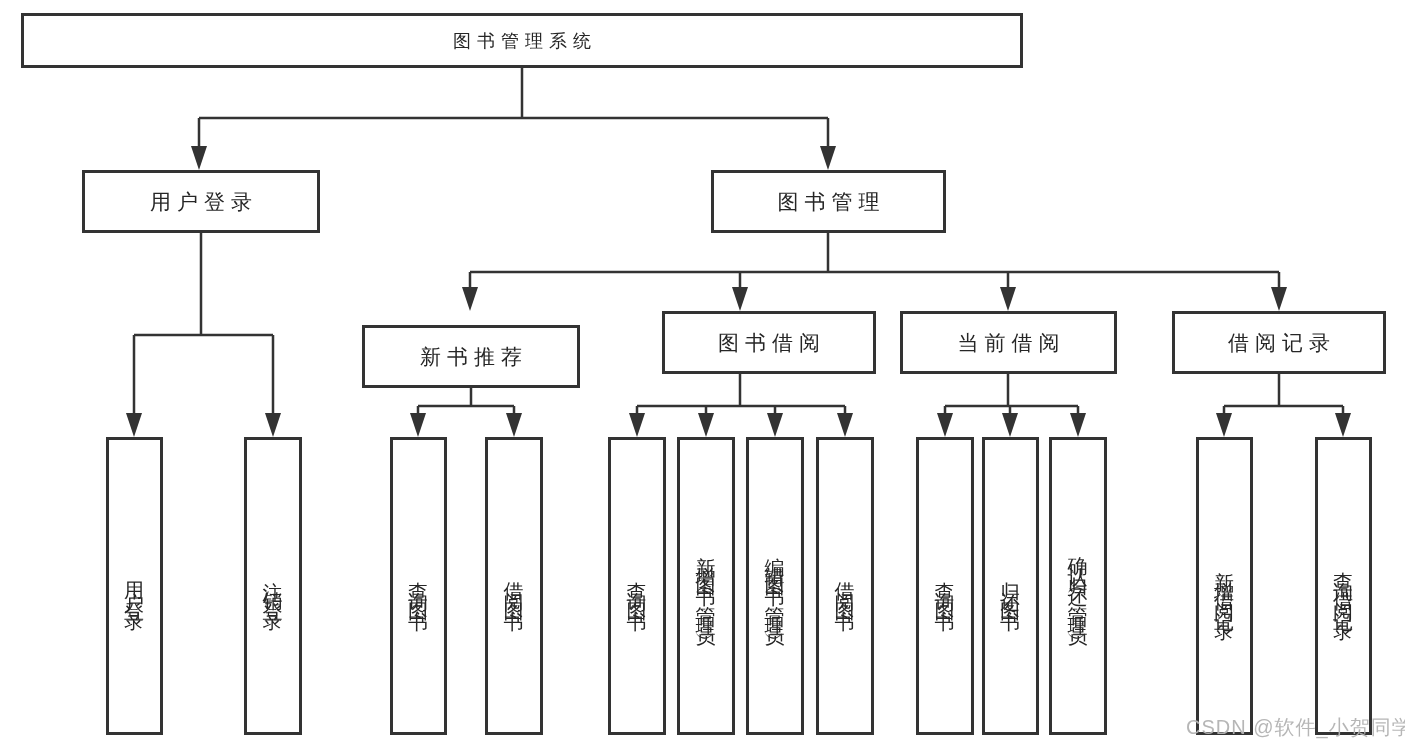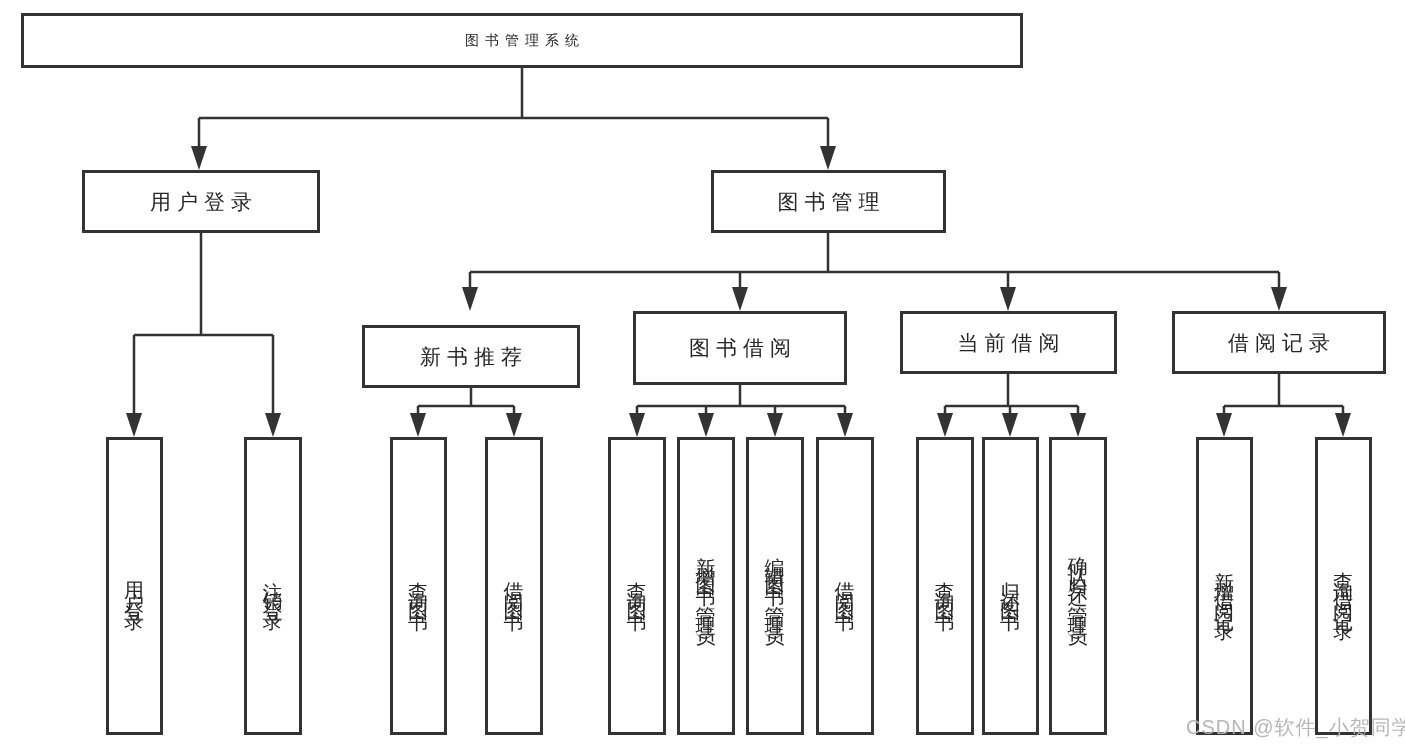--- a/index.html
+++ b/index.html
@@ -34,21 +34,21 @@
     color: #262626;
     z-index: 2;
   }
   .hnode {
     font-size: 21px;
     letter-spacing: 6px;
     padding-left: 6px;
     white-space: nowrap;
   }
   .root {
-    font-size: 14px;
+    font-size: 18px;
   }
   .leaf .vtext {
     writing-mode: vertical-rl;
     text-orientation: upright;
     font-size: 20px;
     letter-spacing: 10px;
     line-height: 1;
     white-space: nowrap;
   }
   .watermark {
@@ -107,21 +107,21 @@
       <polygon points="1335,413 1351,413 1343,437"></polygon>
     </g>
   </svg>
 
   <div class="node hnode root" style="left:21px; top:13px; width:1002px; height:55px;">图书管理系统</div>
 
   <div class="node hnode" style="left:82px; top:170px; width:238px; height:63px;">用户登录</div>
   <div class="node hnode" style="left:711px; top:170px; width:235px; height:63px;">图书管理</div>
 
   <div class="node hnode" style="left:362px; top:325px; width:218px; height:63px;">新书推荐</div>
-  <div class="node hnode" style="left:633px; top:311px; width:214px; height:74px;">图书借阅</div>
+  <div class="node hnode" style="left:662px; top:311px; width:214px; height:63px;">图书借阅</div>
   <div class="node hnode" style="left:1172px; top:311px; width:214px; height:63px;">借阅记录</div>
   <div class="node hnode" style="left:900px; top:311px; width:217px; height:63px;">当前借阅</div>
 
   <div class="node leaf" style="left:106px; top:437px; width:57px; height:298px;">
     <span class="vtext">用户登录</span>
   </div>
   <div class="node leaf" style="left:244px; top:437px; width:58px; height:298px;">
     <span class="vtext">注销登录</span>
   </div>
 

